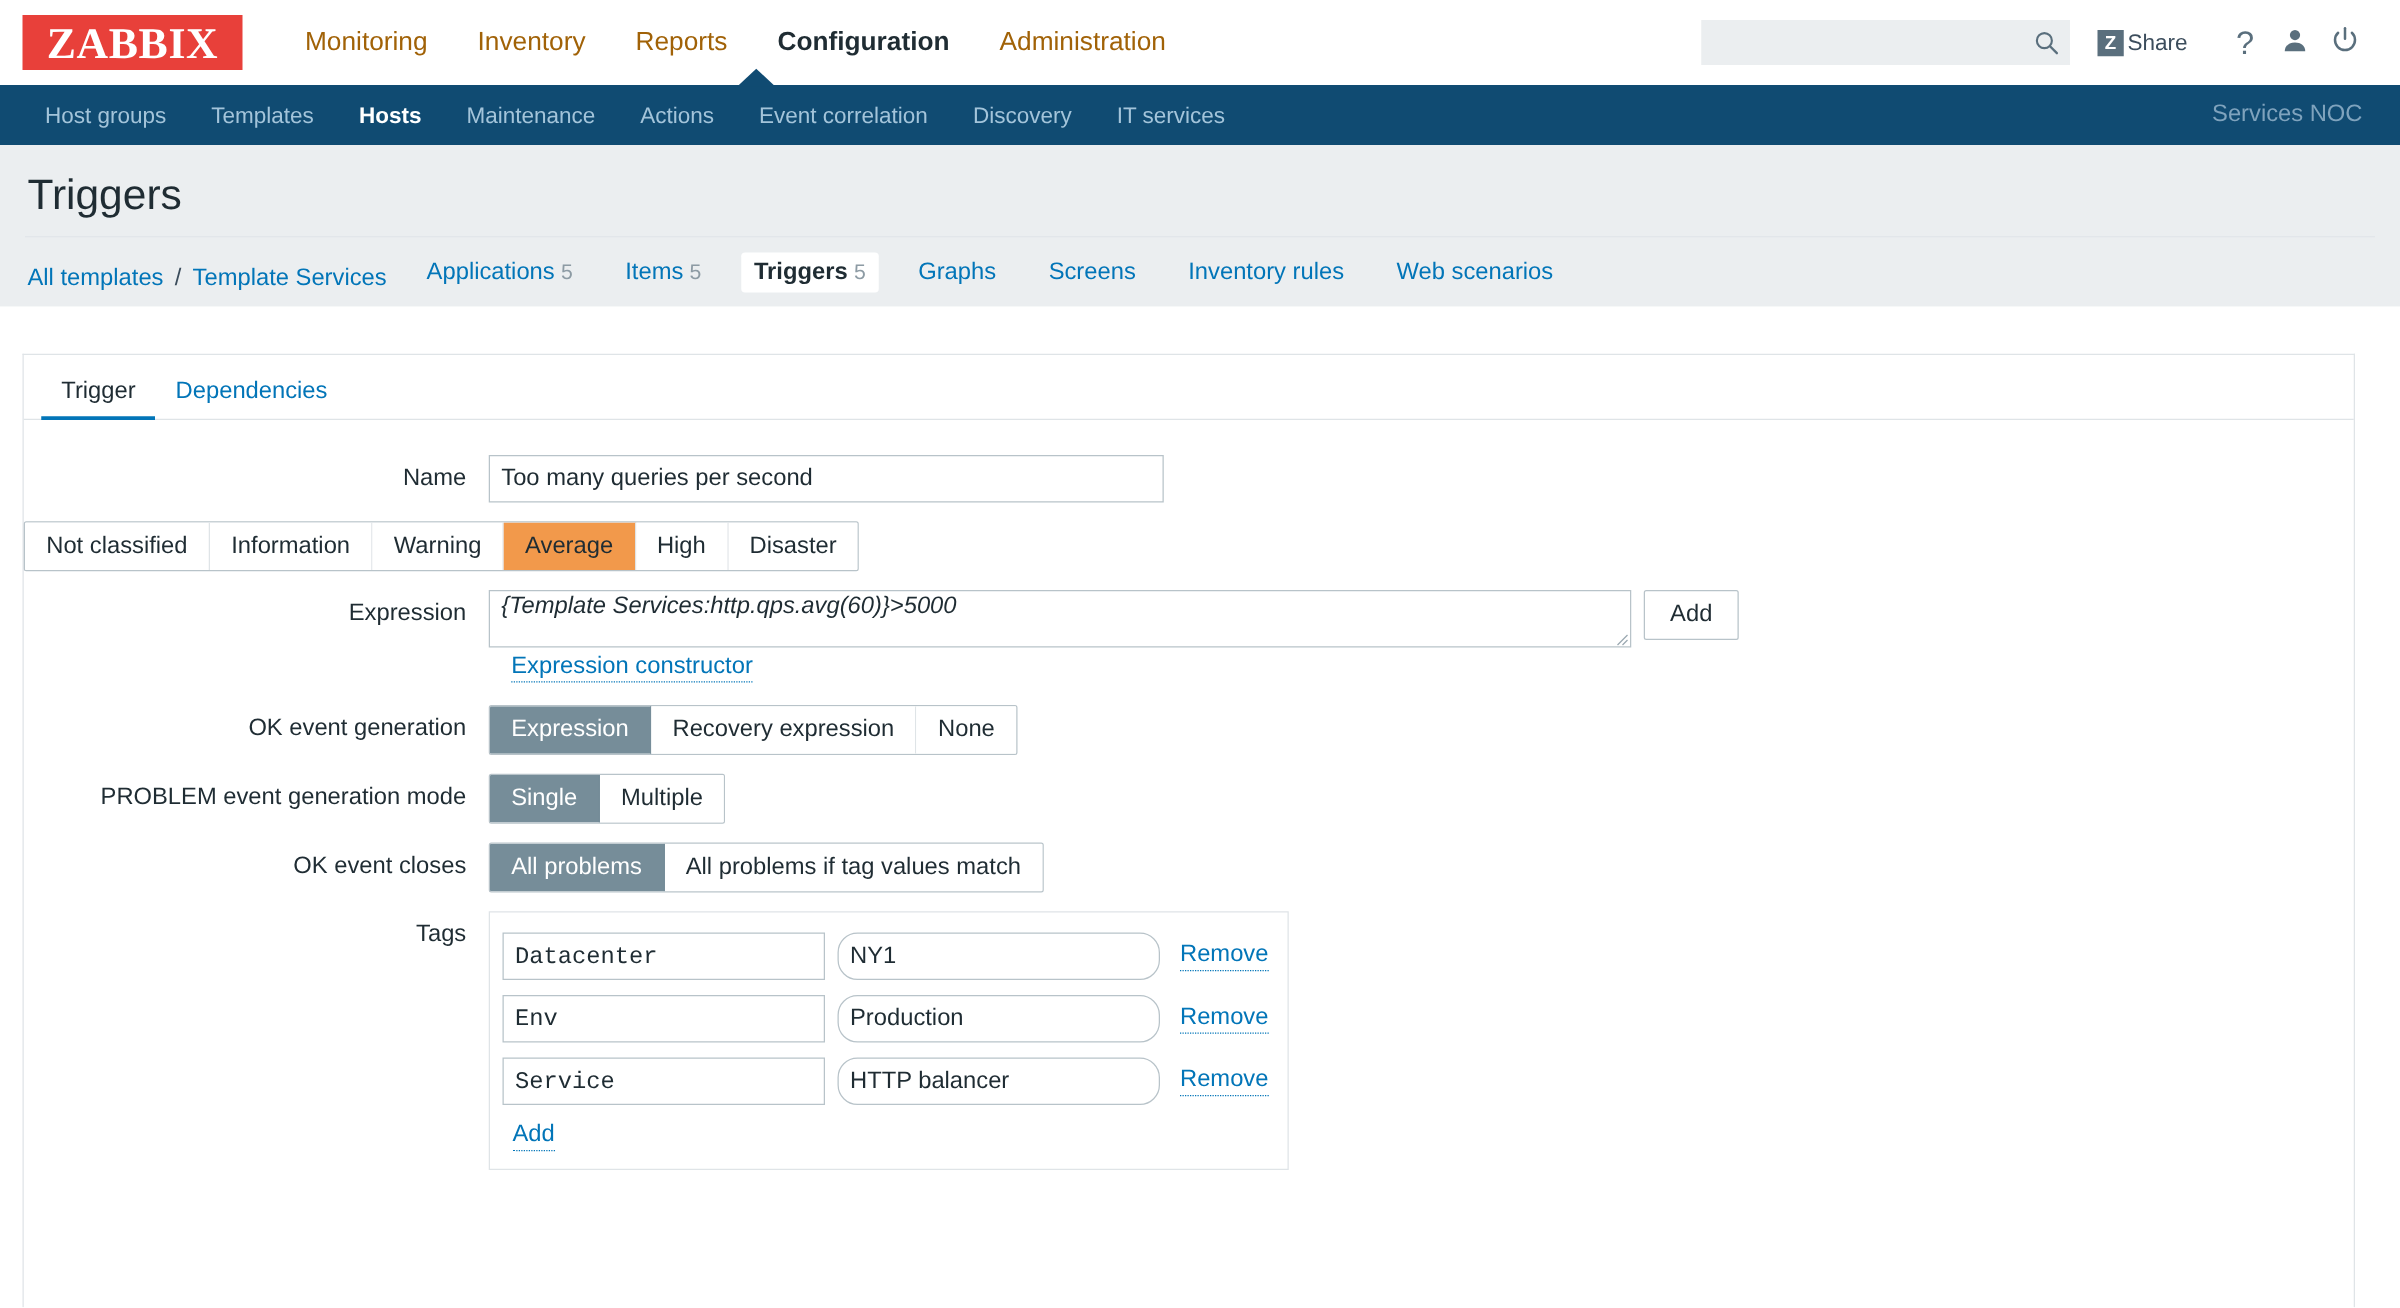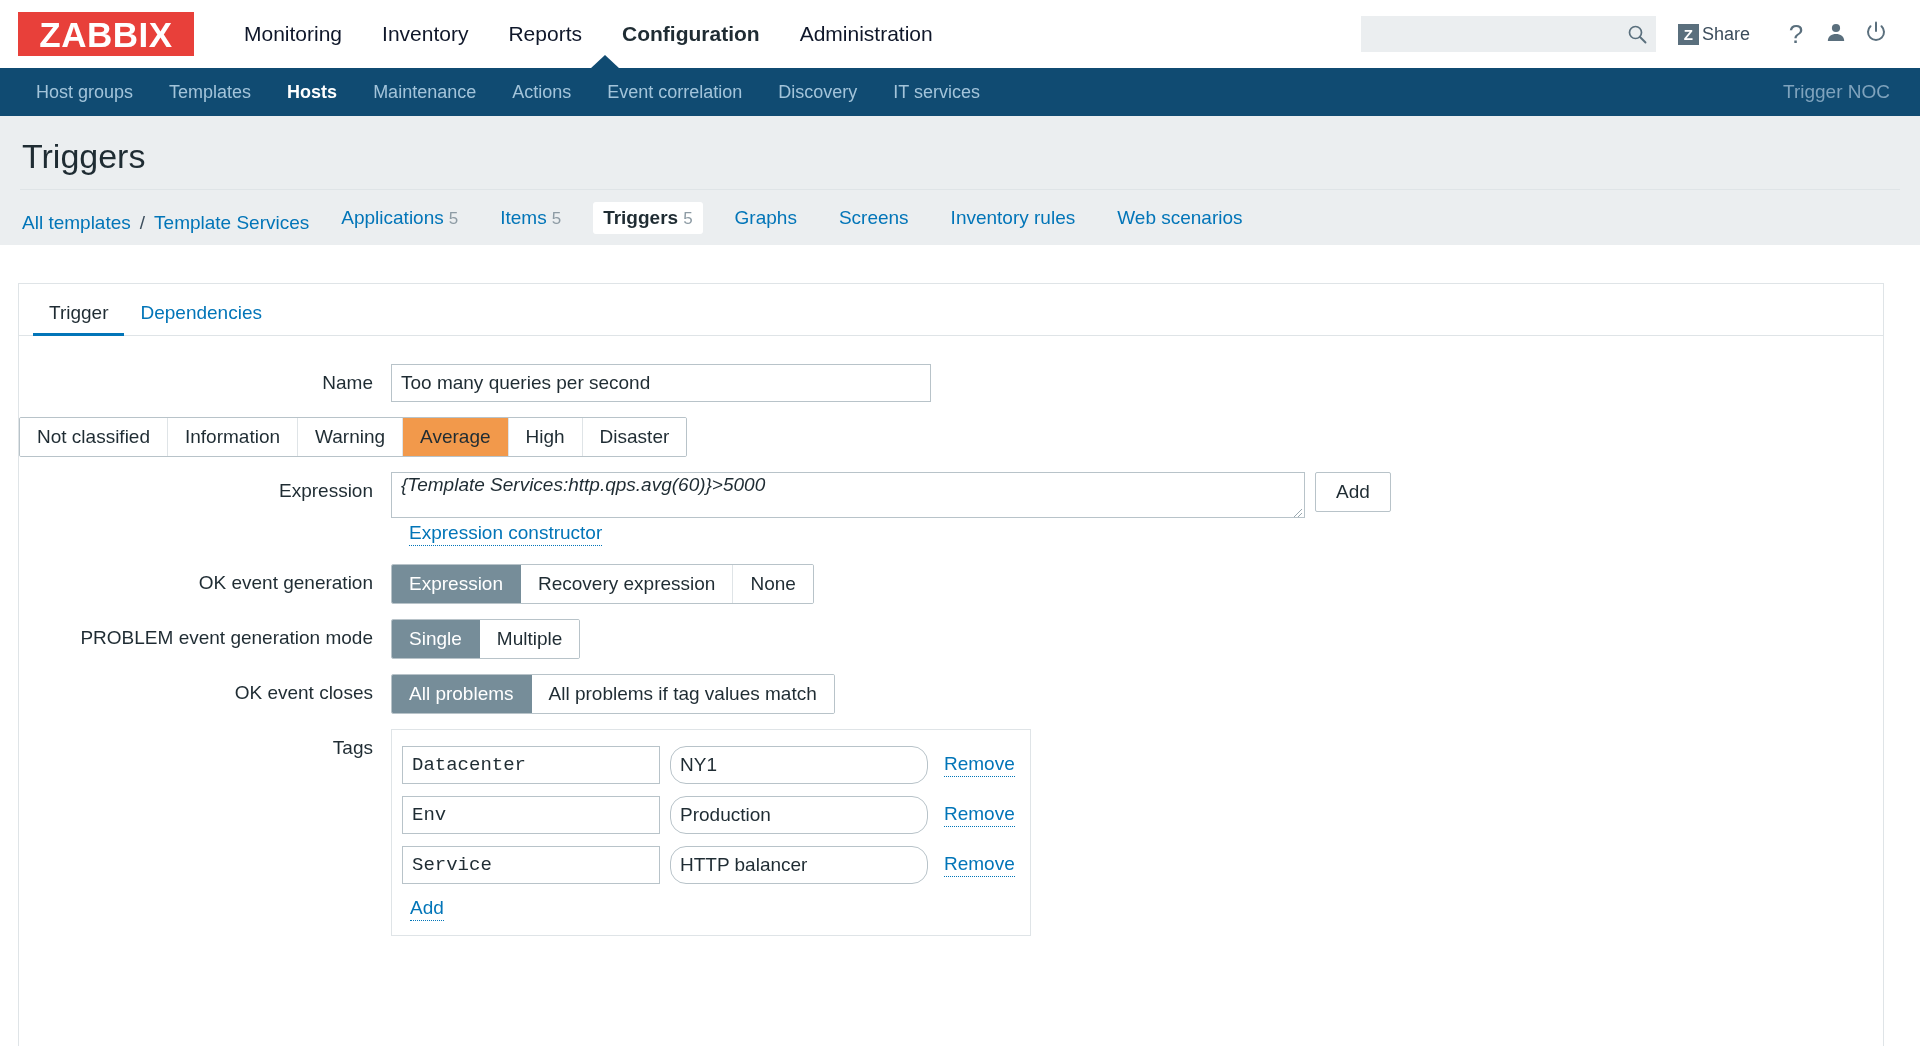--- a/index.html
+++ b/index.html
@@ -21,25 +21,25 @@
     position: relative;
   }
   .logo {
     width: 176px; height: 44px; background: #e8403a;
     display: flex; align-items: center; justify-content: center;
     margin-right: 30px; flex: none;
   }
   .logo-text {
     color: #ffffff; font-size: 35px; font-weight: 700;
     letter-spacing: 0.5px; line-height: 1;
-    font-family: Liberation Sans, sans-serif;
+    font-family: Liberation Serif, serif;
   }
   .mainnav { display: flex; align-items: center; gap: 0; }
   .mainnav-item {
-    font-size: 21px; color: #0f172a; padding: 0 20px;
+    font-size: 21px; color: #a16207; padding: 0 20px;
     line-height: 68px; cursor: pointer; white-space: nowrap;
   }
   .mainnav-item.active { color: #1f2c33; font-weight: 700; }
   .topbar-right {
     margin-left: auto; display: flex; align-items: center; gap: 0;
   }
   .searchbox {
     width: 295px; height: 36px; background: #ebeef0;
     display: flex; align-items: center; position: relative;
     margin-right: 22px;
@@ -259,21 +259,21 @@
   <div class="subnav">
     <div class="subnav-pointer"></div>
     <div class="subnav-item">Host groups</div>
     <div class="subnav-item">Templates</div>
     <div class="subnav-item active">Hosts</div>
     <div class="subnav-item">Maintenance</div>
     <div class="subnav-item">Actions</div>
     <div class="subnav-item">Event correlation</div>
     <div class="subnav-item">Discovery</div>
     <div class="subnav-item">IT services</div>
-    <div class="subnav-right">Trigger NOC</div>
+    <div class="subnav-right">Services NOC</div>
   </div>
 
   <div class="graybg">
     <div class="title-zone">
       <h1 class="page-title">Triggers</h1>
     </div>
     <div class="hr-line"></div>
 
     <div class="crumbs">
       <span class="crumb-link">All templates</span>

